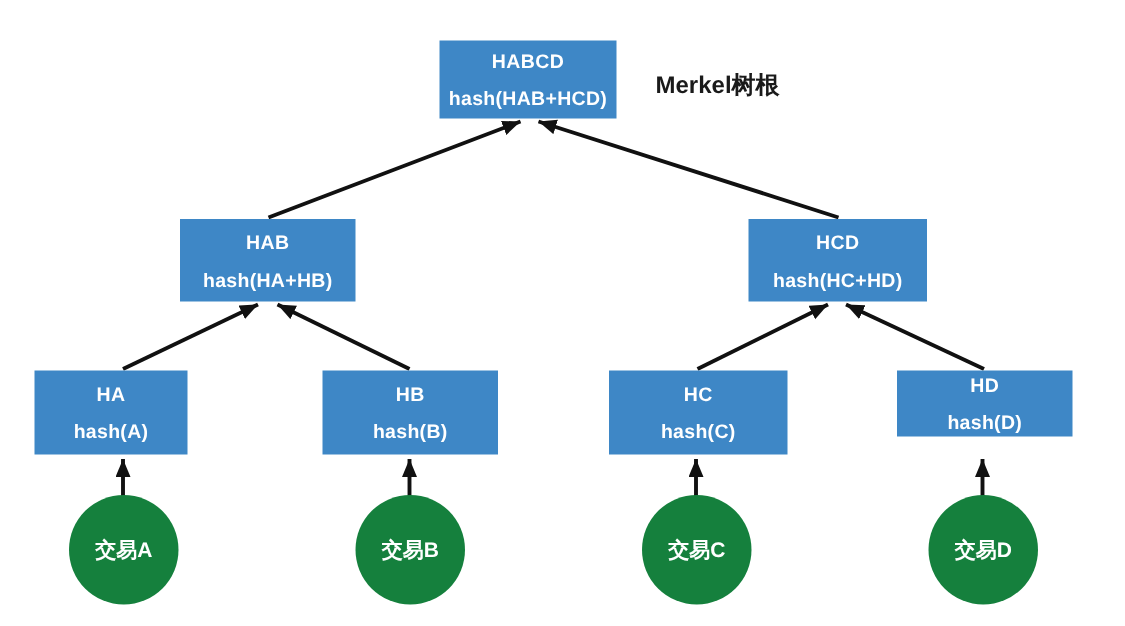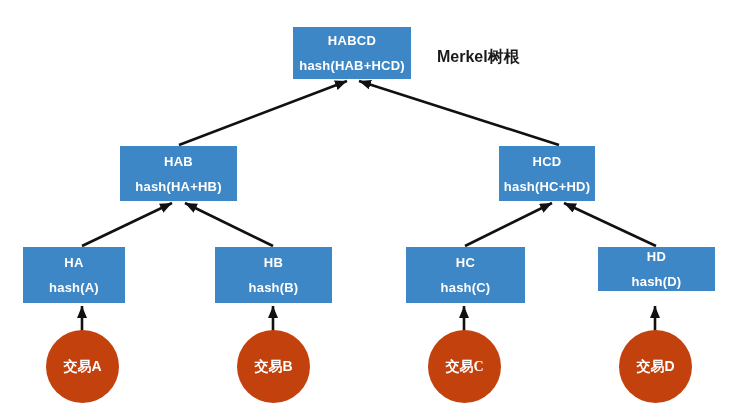--- a/index.html
+++ b/index.html
@@ -24,40 +24,40 @@
     flex-direction: column;
     align-items: center;
     justify-content: center;
     gap: 10px;
     text-align: center;
   }
   .node .node-title { font-size: 13px; font-weight: bold; letter-spacing: .3px; }
   .node .node-sub   { font-size: 13px; font-weight: bold; letter-spacing: .2px; }
   .node-root { left: 293px; top: 27px;  width: 118px; height: 52px; }
   .node-hab  { left: 120px; top: 146px; width: 117px; height: 55px; }
-  .node-hcd  { left: 499px; top: 146px; width: 96px; height: 55px; text-align: center; }
+  .node-hcd  { left: 499px; top: 146px; width: 119px; height: 55px; text-align: center; }
   .node-ha   { left: 23px;  top: 247px; width: 102px; height: 56px; }
   .node-hb   { left: 215px; top: 247px; width: 117px; height: 56px; text-align: center; }
   .node-hc   { left: 406px; top: 247px; width: 119px; height: 56px; }
   .node-hd   { left: 598px; top: 247px; width: 117px; height: 44px; }
   .leaf {
     position: absolute;
     width: 73px; height: 73px;
     border-radius: 50%;
-    background: #c2410c;
+    background: #15803d;
     color: #ffffff;
     display: flex;
     align-items: center;
     justify-content: center;
     font-size: 14px;
     font-weight: bold;
   }
   .leaf-a { left: 46px;  top: 330px; }
   .leaf-b { left: 237px; top: 330px; }
-  .leaf-c { left: 428px; top: 330px; font-family: Liberation Serif, serif; }
+  .leaf-c { left: 428px; top: 330px; }
   .leaf-d { left: 619px; top: 330px; }
   .annotation {
     position: absolute;
     left: 437px; top: 47px;
     font-size: 16px;
     font-weight: bold;
     color: #1a1a1a;
   }
   .edge { stroke: #111111; stroke-width: 2.6; }
 </style>

